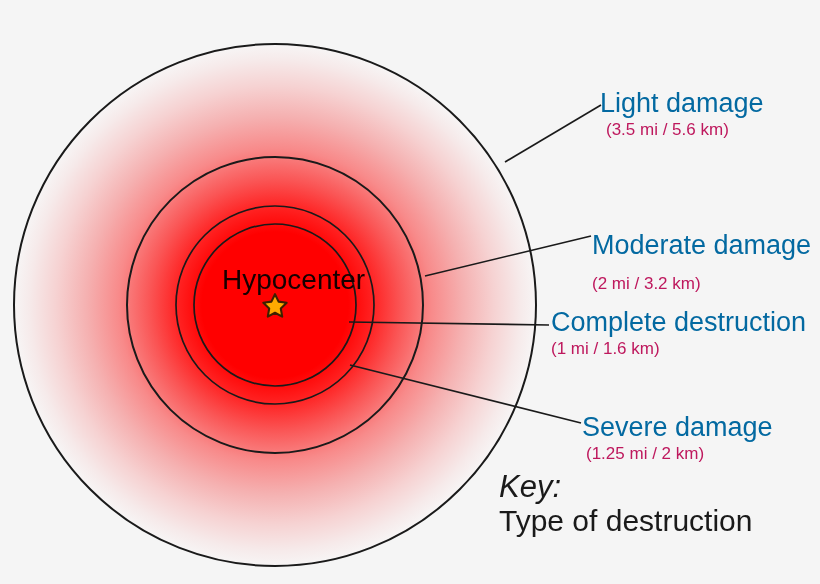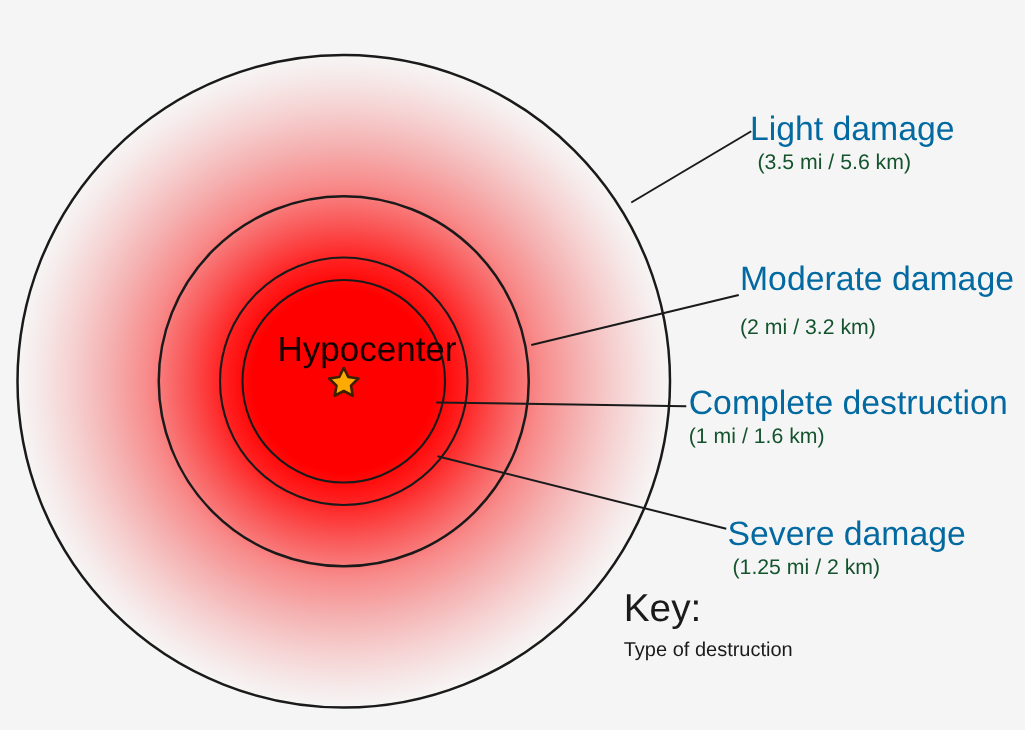--- a/index.html
+++ b/index.html
@@ -35,45 +35,46 @@
   }
   .label-title {
     font-size: 27px;
     line-height: 30px;
     color: #0369a1;
     font-weight: 400;
   }
   .label-sub {
     font-size: 17px;
     line-height: 20px;
-    color: #14532d;
+    color: #be185d;
     font-weight: 400;
   }
   .label-light   { left: 600px; top: 88px; }
   .label-light .label-sub   { margin-left: 6px; margin-top: 2px; }
-  .label-moderate{ left: 592px; top: 208px; }
+  .label-moderate{ left: 592px; top: 230px; }
   .label-moderate .label-sub{ margin-left: 0px; margin-top: 14px; }
   .label-complete{ left: 551px; top: 307px; }
   .label-complete .label-sub{ margin-left: 0px; margin-top: 2px; }
   .label-severe  { left: 582px; top: 412px; }
   .label-severe .label-sub  { margin-left: 4px; margin-top: 2px; }
 
   .key-block {
     position: absolute;
     left: 499px;
     top: 469px;
     white-space: nowrap;
   }
   .key-heading {
     font-size: 31px;
     line-height: 36px;
     color: #1a1a1a;
+    font-style: italic;
   }
   .key-type {
-    font-size: 16px;
+    font-size: 30px;
     line-height: 31px;
     color: #1a1a1a;
   }
   .key-note {
     font-size: 17px;
     line-height: 21px;
     color: #1a1a1a;
   }
   .hypocenter-label {
     position: absolute;

